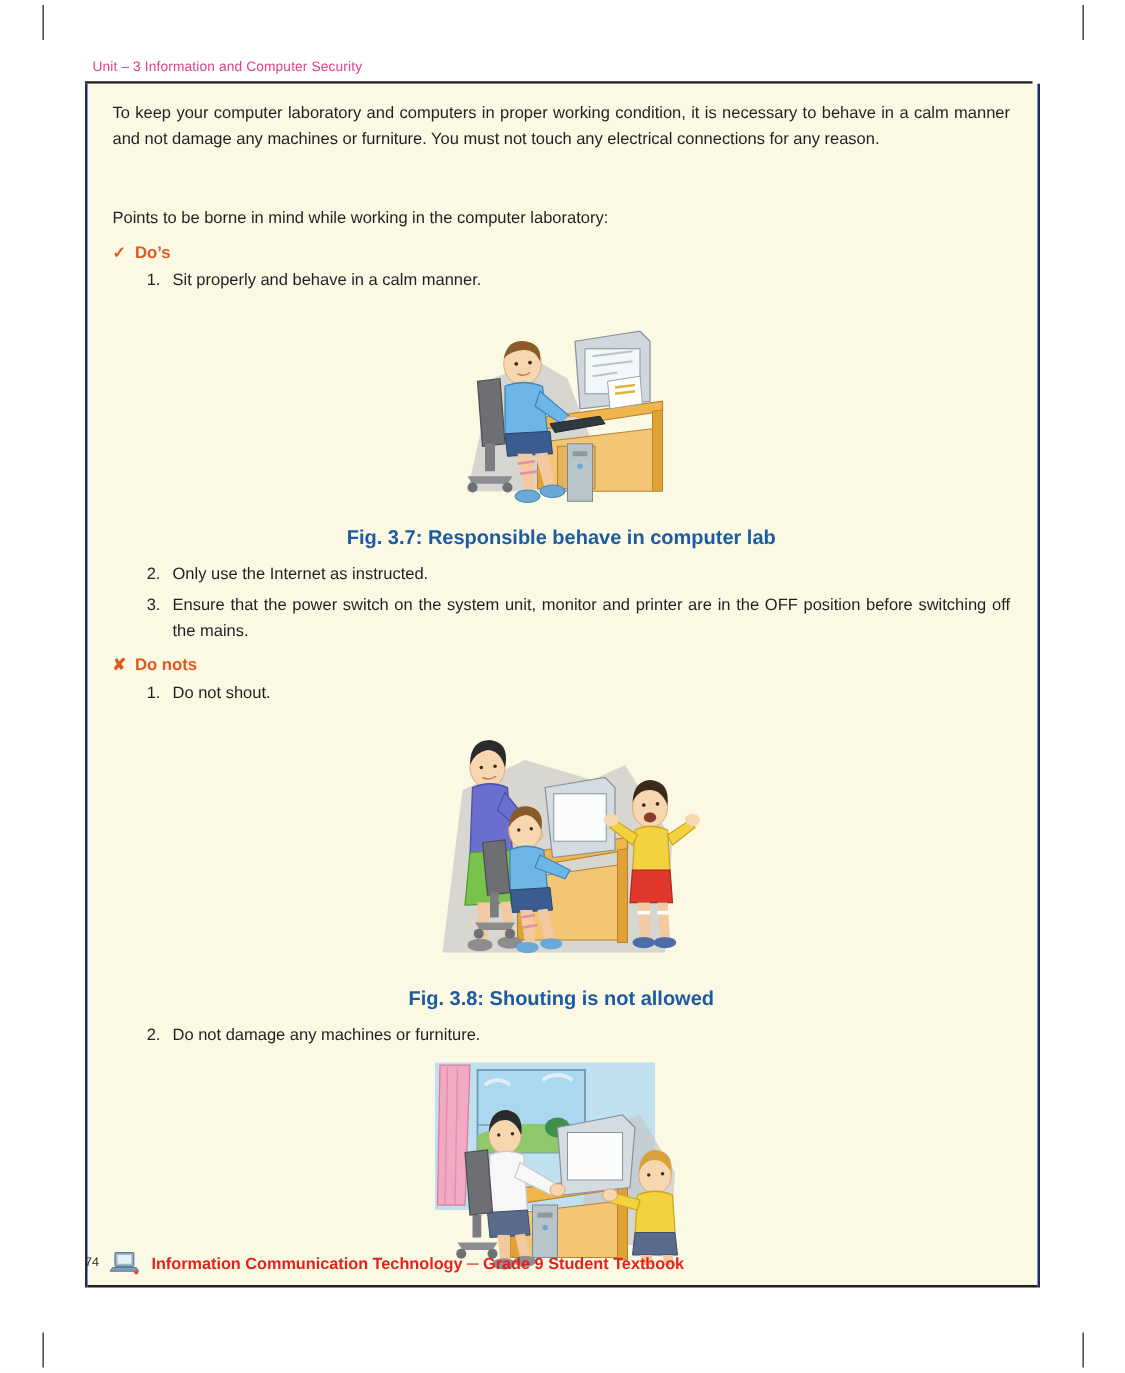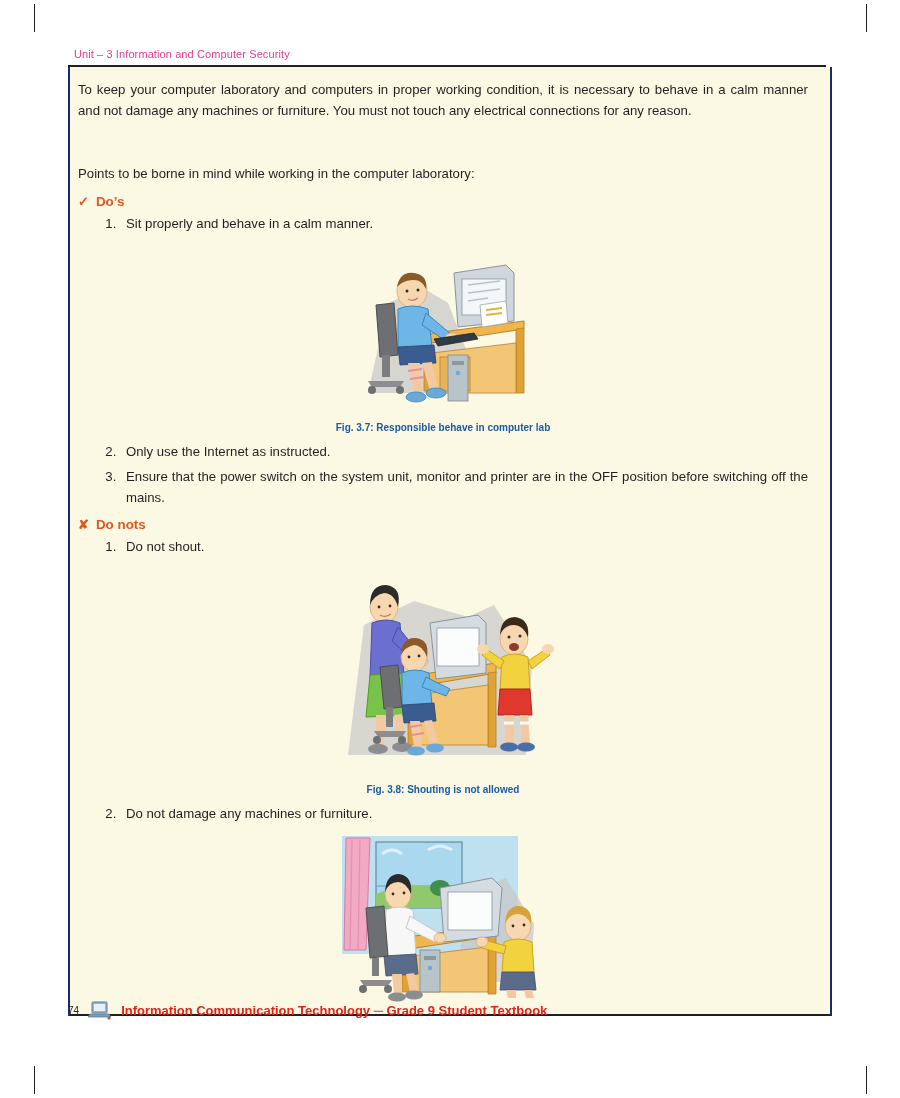--- a/index.html
+++ b/index.html
@@ -45,21 +45,21 @@
     width: 758px;
     margin-left: 0;
   }
 
   
   .content {
     position: relative;
     background: #fbf8e4;
     border-left: 2px solid #1b2a6b;
     border-right: 2px solid #1b2a6b;
-    padding: 12px 22px 10px 8px;
+    padding: 12px 22px 10px 20px;
     min-height: 880px;
     box-sizing: border-box;
   }
   .content::after {
     content: "";
     position: absolute;
     left: 0; right: 0; bottom: 0;
     height: 2px;
     background: #231f20;
   }
@@ -95,21 +95,21 @@
     margin-bottom: 4px;
     text-align: justify;
     padding-left: 6px;
   }
 
   .figwrap {
     text-align: center;
     margin: 6px 0 4px 0;
   }
   .figcap {
-    font-size: 10px;
+    font-size: 16px;
     font-weight: bold;
     color: #1b5ba3;
     text-align: center;
     margin: 4px 0 8px 0;
   }
 
   
   .footer {
     position: absolute;
     left: 68px;

